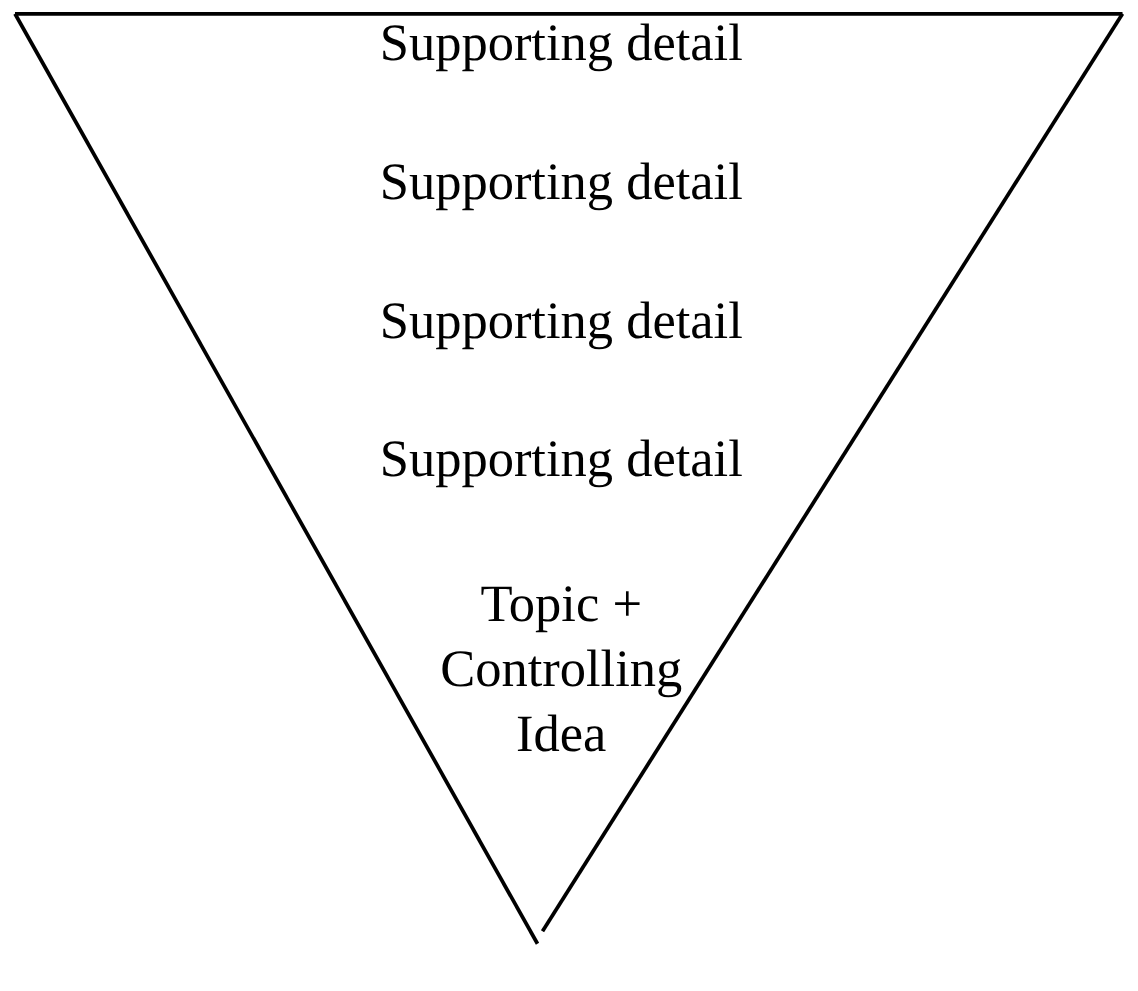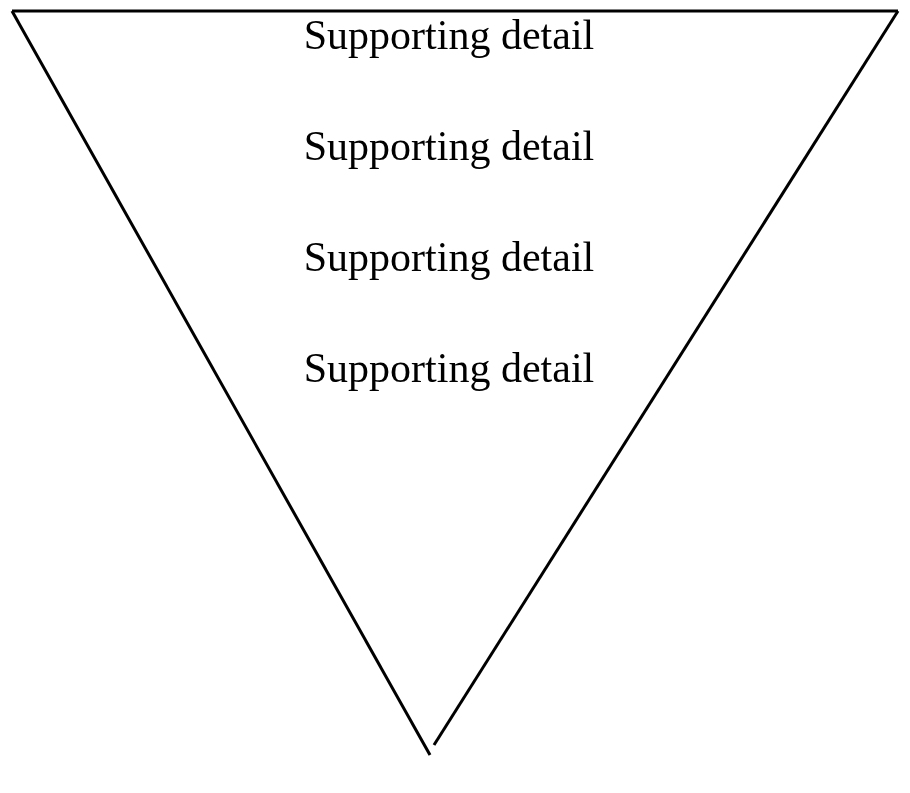--- a/index.html
+++ b/index.html
@@ -79,15 +79,20 @@
     </div>
 
     <div class="detail-line" style="top:236px;">
       <span>Supporting detail</span>
     </div>
 
     <div class="detail-line" style="top:347px;">
       <span>Supporting detail</span>
     </div>
 
+    <div id="thesis-block" style="top:458px;">
+      <span class="thesis-line">Topic +</span>
+      <span class="thesis-line">Controlling</span>
+      <span class="thesis-line">Idea</span>
+    </div>
 
   </div>
 </div>
 
 </body></html>

